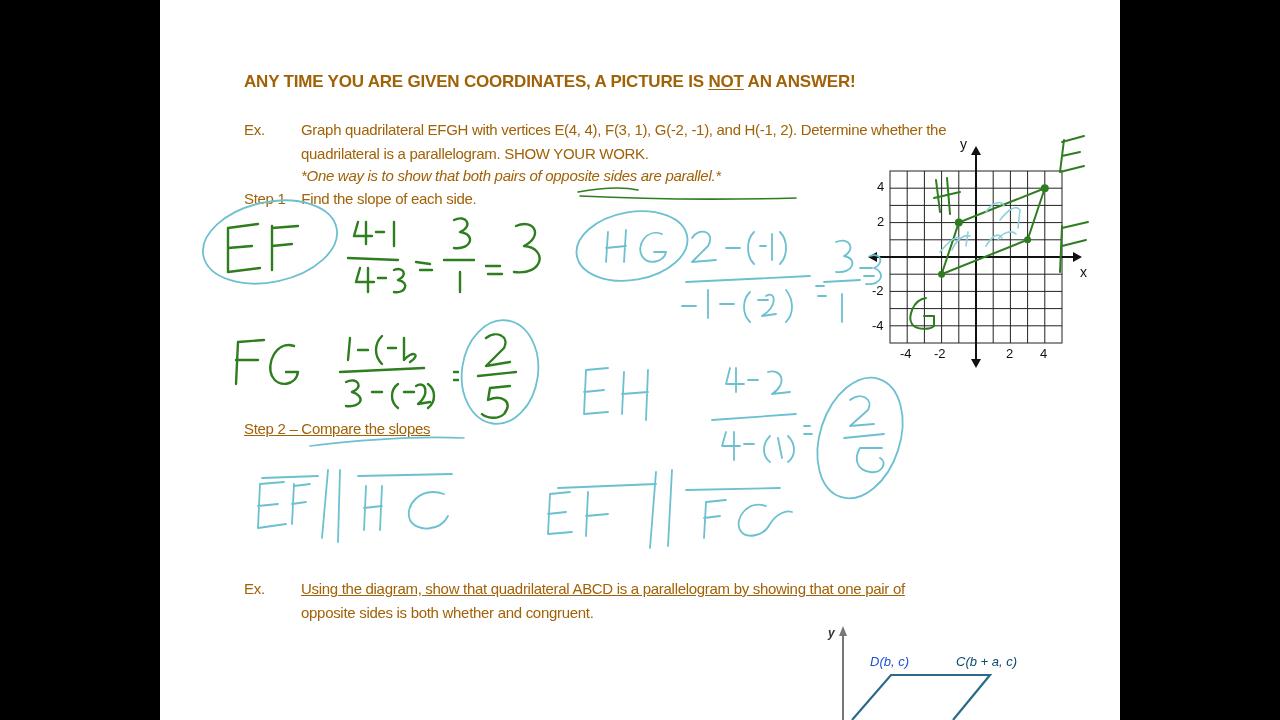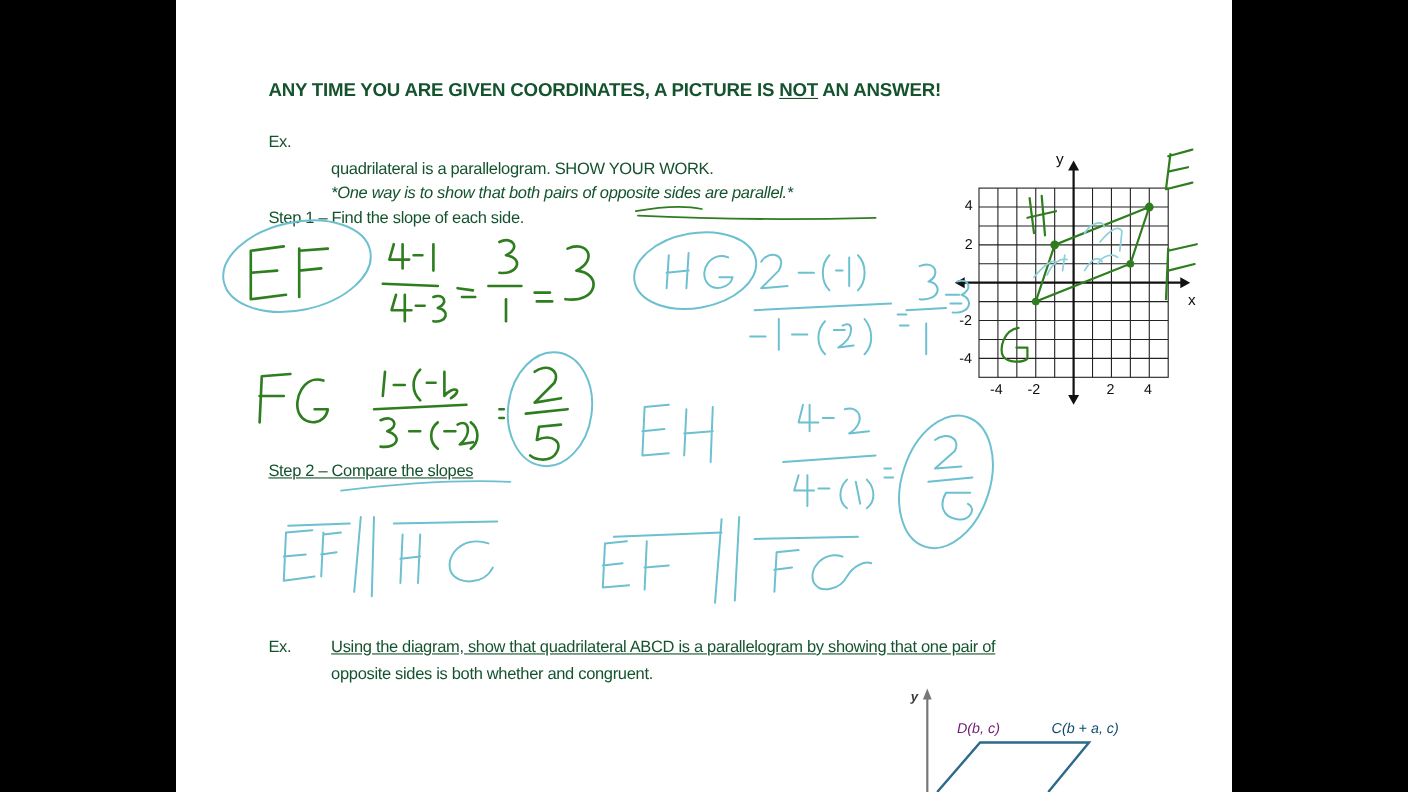--- a/index.html
+++ b/index.html
@@ -10,21 +10,21 @@
     font-family: "Liberation Sans", sans-serif;
   }
   .page {
     position: absolute; left: 160px; top: 0; width: 960px; height: 720px;
     background: #ffffff;
     overflow: hidden;
   }
   .txt {
     position: absolute;
     font-family: "Liberation Sans", sans-serif;
-    color: #14532d;
+    color: #a16207;
     white-space: nowrap;
   }
   .heading {
     font-weight: bold; font-size: 17px; letter-spacing: -0.2px;
   }
   .heading u { text-decoration: underline; text-underline-offset: 2px; }
   .body { font-size: 15px; letter-spacing: -0.3px; }
   .italic { font-style: italic; }
   svg { position: absolute; left: 0; top: 0; overflow: visible; }
   .grid-label {
@@ -35,20 +35,21 @@
 </head>
 <body>
 
 <div class="page">
 
   <div class="txt heading" style="left:84px; top:72px;">
     <span>ANY TIME YOU ARE GIVEN COORDINATES, A PICTURE IS </span><u>NOT</u><span> AN ANSWER!</span>
   </div>
 
   <div class="txt body" style="left:84px; top:121px;">Ex.</div>
+  <div class="txt body" style="left:141px; top:121px;">Graph quadrilateral EFGH with vertices E(4, 4), F(3, 1), G(-2, -1), and H(-1, 2).  Determine whether the</div>
   <div class="txt body italic" style="left:141px; top:167px;">*One way is to show that both pairs of opposite sides are parallel.*</div>
   <div class="txt body" style="left:141px; top:145px;">quadrilateral is a parallelogram.  SHOW YOUR WORK.</div>
   <div class="txt body" style="left:84px; top:190px;text-align:center;">Step 1 – Find the slope of each side.</div>
   <div class="txt body" style="left:84px; top:420px;text-decoration:underline;">Step 2 – Compare the slopes</div>
 
   <div class="txt body" style="left:84px; top:580px;">Ex.</div>
   <div class="txt body" style="left:141px; top:580px;text-decoration:underline;">Using the diagram, show that quadrilateral ABCD is a parallelogram by showing that one pair of</div>
   <div class="txt body" style="left:141px; top:604px;">opposite sides is both whether and congruent.</div>
 
   <svg width="960" height="720">
@@ -208,15 +209,15 @@
       <path d="M546,502 L544,538 M546,502 L566,500 M544,518 L560,516 M606,506 C588,500 574,518 580,530 C586,540 604,536 610,524 C616,514 626,510 632,512"></path>
     </g>
   </svg>
 
   <svg width="960" height="720">
     <line x1="683" y1="720" x2="683" y2="632" stroke="#777" stroke-width="2"></line>
     <polygon points="683,626 679,636 687,636" fill="#777"></polygon>
     <polyline points="692,720 731,675 830,675 793,720" stroke="#2d6a8a" stroke-width="2.2" fill="none"></polyline>
   </svg>
   <div class="txt" style="left:668px; top:626px; font-size:12px; font-weight:bold; font-style:italic; color:#333;">y</div>
-  <div class="txt" style="left:710px; top:654px; font-size:13px; font-style:italic; color:#701a75;">D(b, c)</div>
+  <div class="txt" style="left:710px; top:654px; font-size:13px; font-style:italic; color:#1d4ed8;">D(b, c)</div>
   <div class="txt" style="left:796px; top:654px; font-size:13px; font-style:italic; color:#0c4a6e;">C(b + a, c)</div>
 </div>
 
 </body></html>

